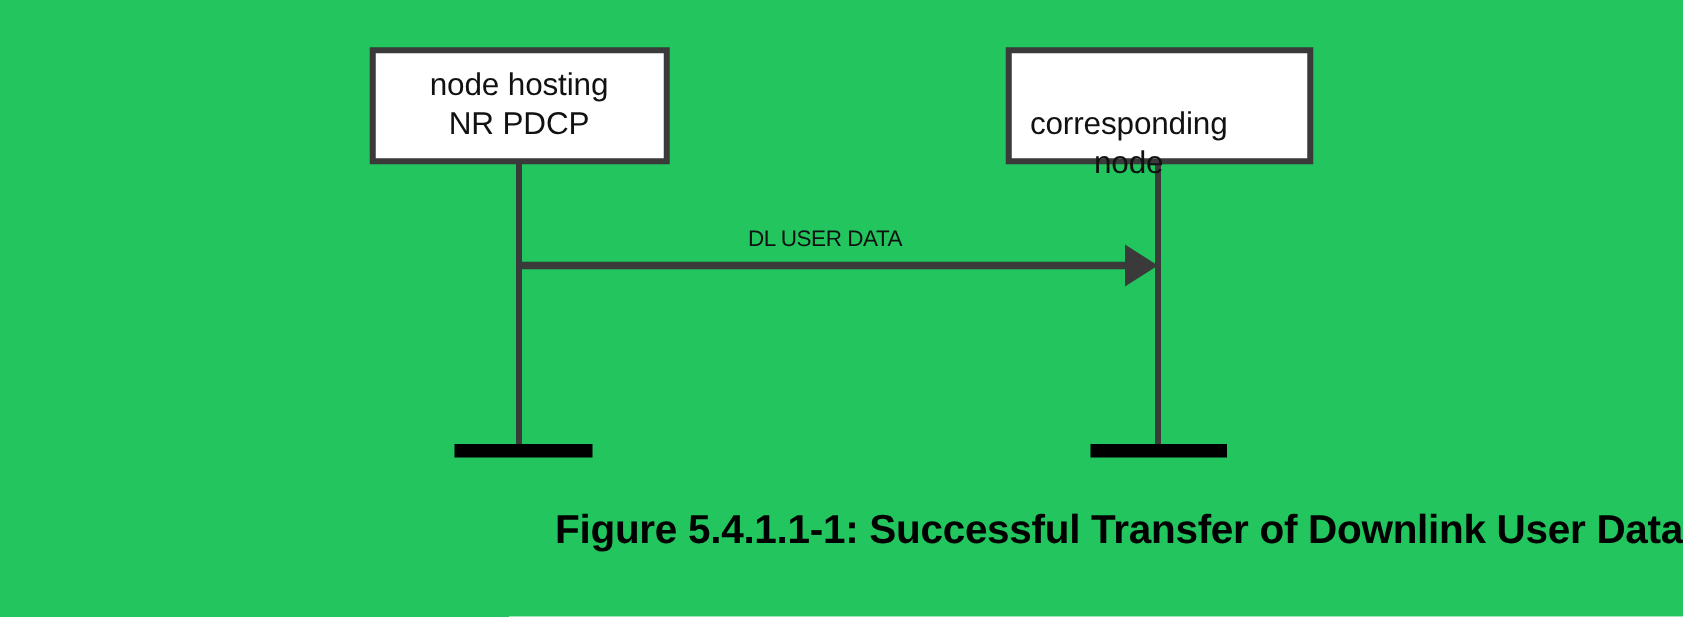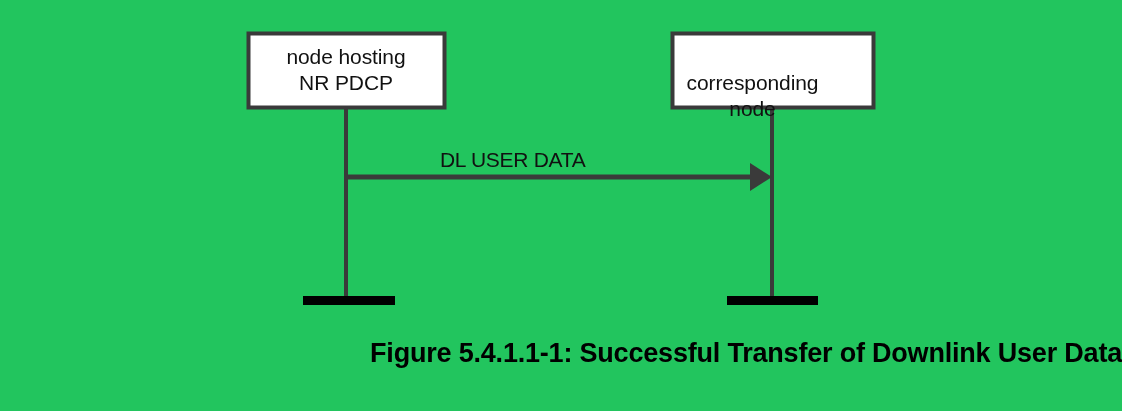--- a/index.html
+++ b/index.html
@@ -46,24 +46,24 @@
     left: 652px;
     top: 44px;
     width: 201px;
     margin-top: 26px;
   }
   #message-label-0 {
     position: absolute;
     left: 440px;
     top: 148px;
     width: 220px;
-    text-align: left;
+    text-align: center;
     color: #111111;
     font-family: "Liberation Sans", sans-serif;
-    font-size: 21px;
+    font-size: 15px;
     line-height: 24px;
     letter-spacing: -0.3px;
     white-space: nowrap;
     pointer-events: none;
   }
   #figure-caption {
     position: absolute;
     left: 0;
     top: 336px;
     width: 1122px;

